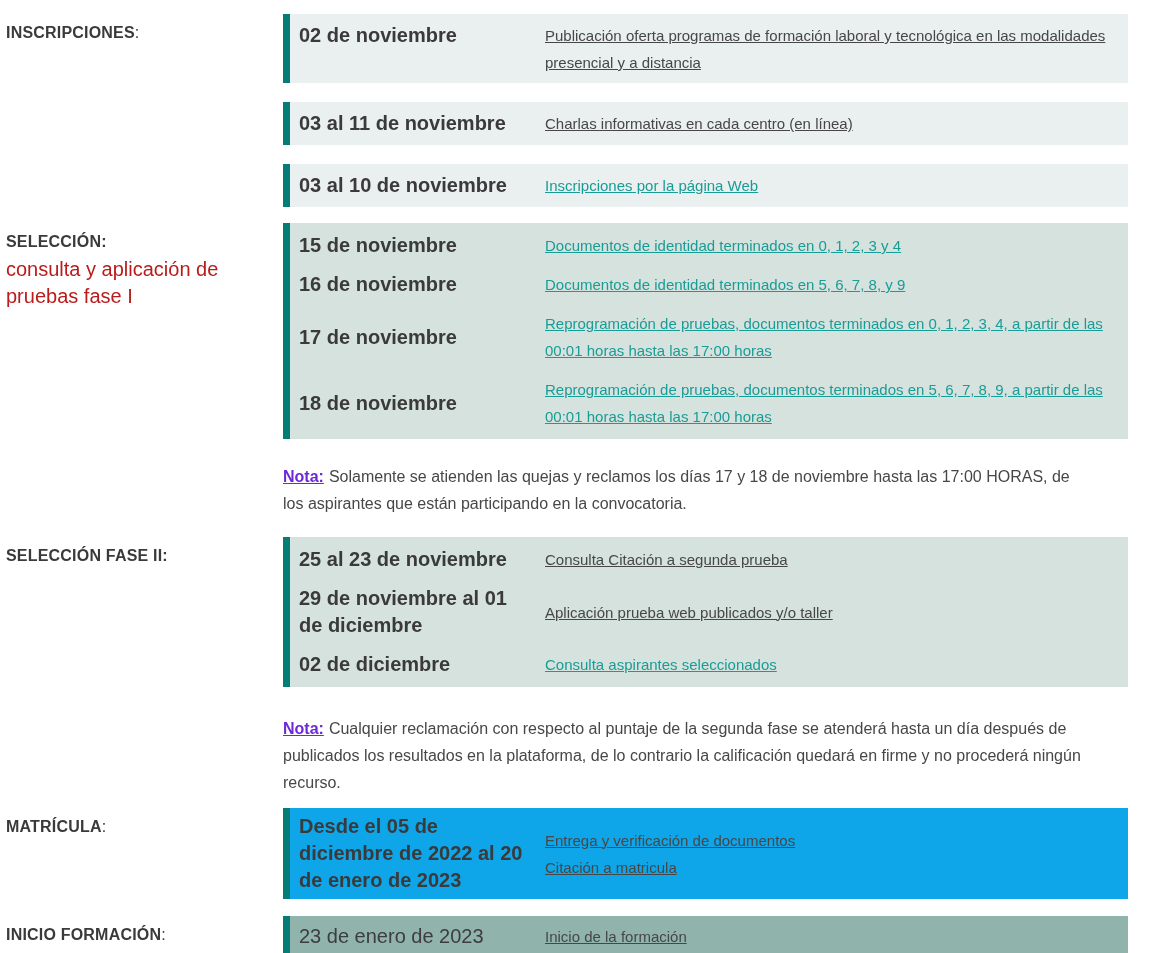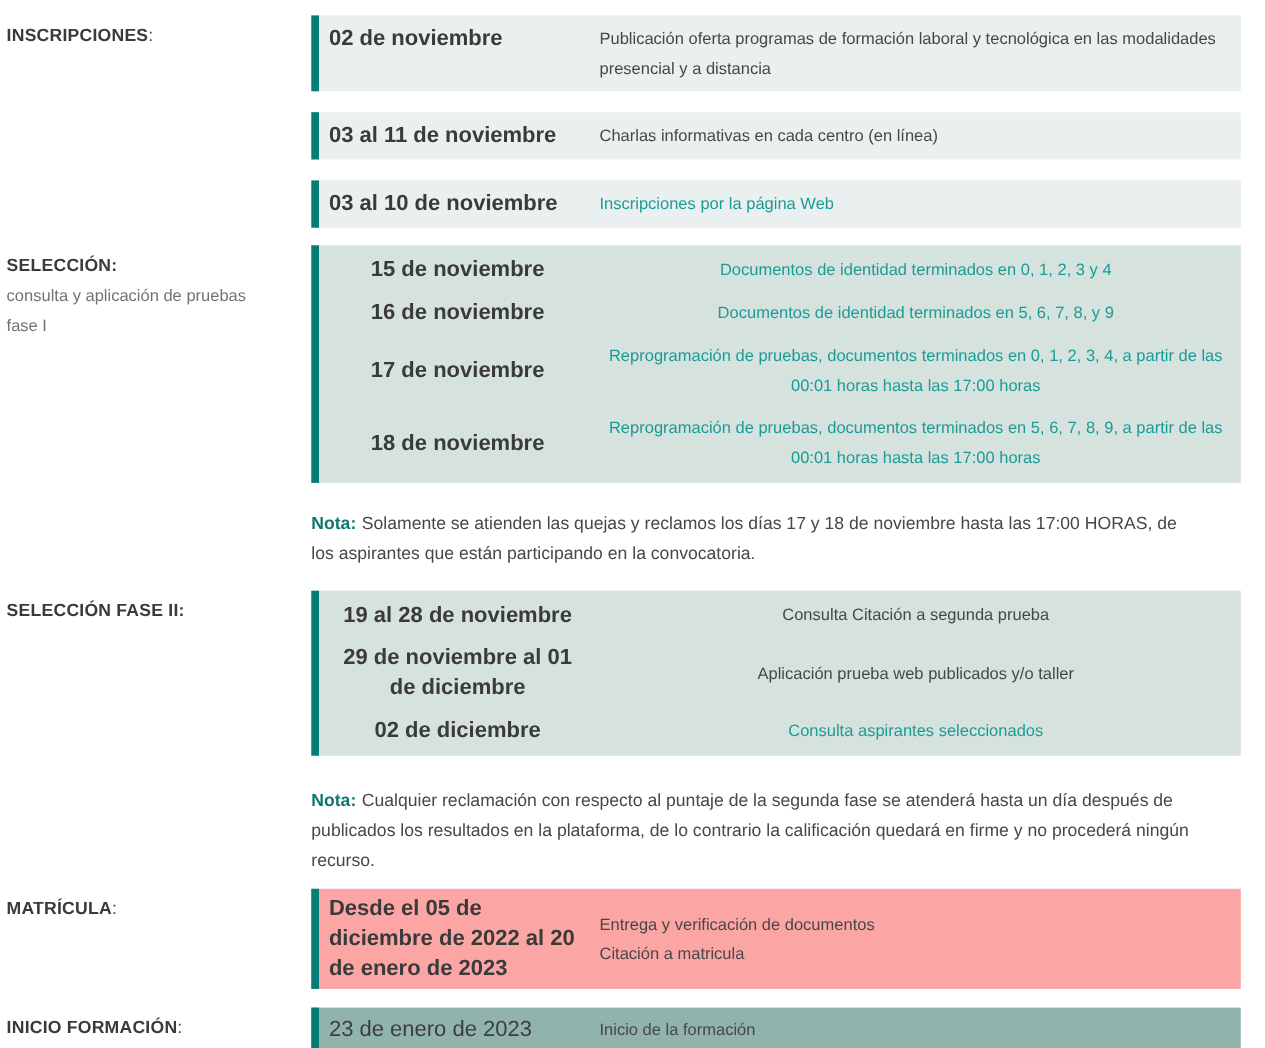--- a/index.html
+++ b/index.html
@@ -22,23 +22,23 @@
     box-sizing: border-box;
     padding: 7px 30px 0 0;
     font-size: 16px;
     line-height: 24px;
     color: #3a3a3a;
   }
   .lbl { font-weight: bold; letter-spacing: 0.2px; }
   .lbl-suffix { font-weight: normal; }
   .sublabel {
     font-weight: normal;
-    font-size: 15px;
-    line-height: 27px;
-    color: #737373;
+    font-size: 20px;
+    line-height: 27px;
+    color: #b91c1c;
     margin-top: 2px;
   }
   .content-col { flex: 1; min-width: 0; }
 
   
   .row {
     display: flex;
     align-items: center;
     border-left: 7px solid #057d76;
     box-sizing: border-box;
@@ -57,48 +57,48 @@
     line-height: 27px;
     color: #3a3a3a;
   }
   .desc-cell {
     flex: 1;
     box-sizing: border-box;
     padding: 8px 8px 7px 0;
     font-size: 15px;
     line-height: 27px;
     color: #474747;
+    text-decoration: underline;
   }
   .teal { color: #1a9c96; cursor: pointer; }
 
   
   .block {
     border-left: 7px solid #057d76;
     box-sizing: border-box;
     padding: 3px 0;
-    text-align: center;
   }
   .block.phase { background: #d6e2de; }
   .sub-row { display: flex; align-items: center; }
   .sub-row .date-cell { padding-top: 6px; padding-bottom: 6px; }
   .sub-row .desc-cell { padding-top: 6px; padding-bottom: 6px; }
 
   
   .note {
     margin: 24px 0 20px 0;
     max-width: 800px;
     font-size: 16px;
     line-height: 27px;
     color: #474747;
   }
-  .note .note-label { color: #0f766e; margin-right: 5px; }
+  .note .note-label { color: #6d28d9; margin-right: 5px; text-decoration: underline; }
   .note.second { margin: 28px 0 12px 0; }
 
   
-  .row.matricula { background: #fca5a5; margin-bottom: 17px; }
+  .row.matricula { background: #0ea5e9; margin-bottom: 17px; }
   .row.matricula .date-cell { padding-top: 5px; padding-bottom: 5px; }
   .row.matricula .desc-cell { padding-top: 5px; padding-bottom: 5px; }
   .desc-line { line-height: 27px; }
 
   .row.inicio { background: #90b3ac; }
   .row.inicio .date-cell { font-weight: normal; color: #3d3d3d; padding-top: 7px; padding-bottom: 7px; }
   .row.inicio .desc-cell { padding-top: 7px; padding-bottom: 7px; }
 </style>
 </head>
 <body>
@@ -155,21 +155,21 @@
     </div>
   </section>
 
   <section class="group">
     <div class="label-col">
       <span class="lbl">SELECCIÓN FASE II:</span>
     </div>
     <div class="content-col">
       <div class="block phase">
         <div class="sub-row">
-          <div class="date-cell">19 al 28 de noviembre</div>
+          <div class="date-cell">25 al 23 de noviembre</div>
           <div class="desc-cell">Consulta Citación a segunda prueba</div>
         </div>
         <div class="sub-row">
           <div class="date-cell">29 de noviembre al 01 de diciembre</div>
           <div class="desc-cell">Aplicación prueba web publicados y/o taller</div>
         </div>
         <div class="sub-row">
           <div class="date-cell">02 de diciembre</div>
           <div class="desc-cell teal">Consulta aspirantes seleccionados</div>
         </div>

